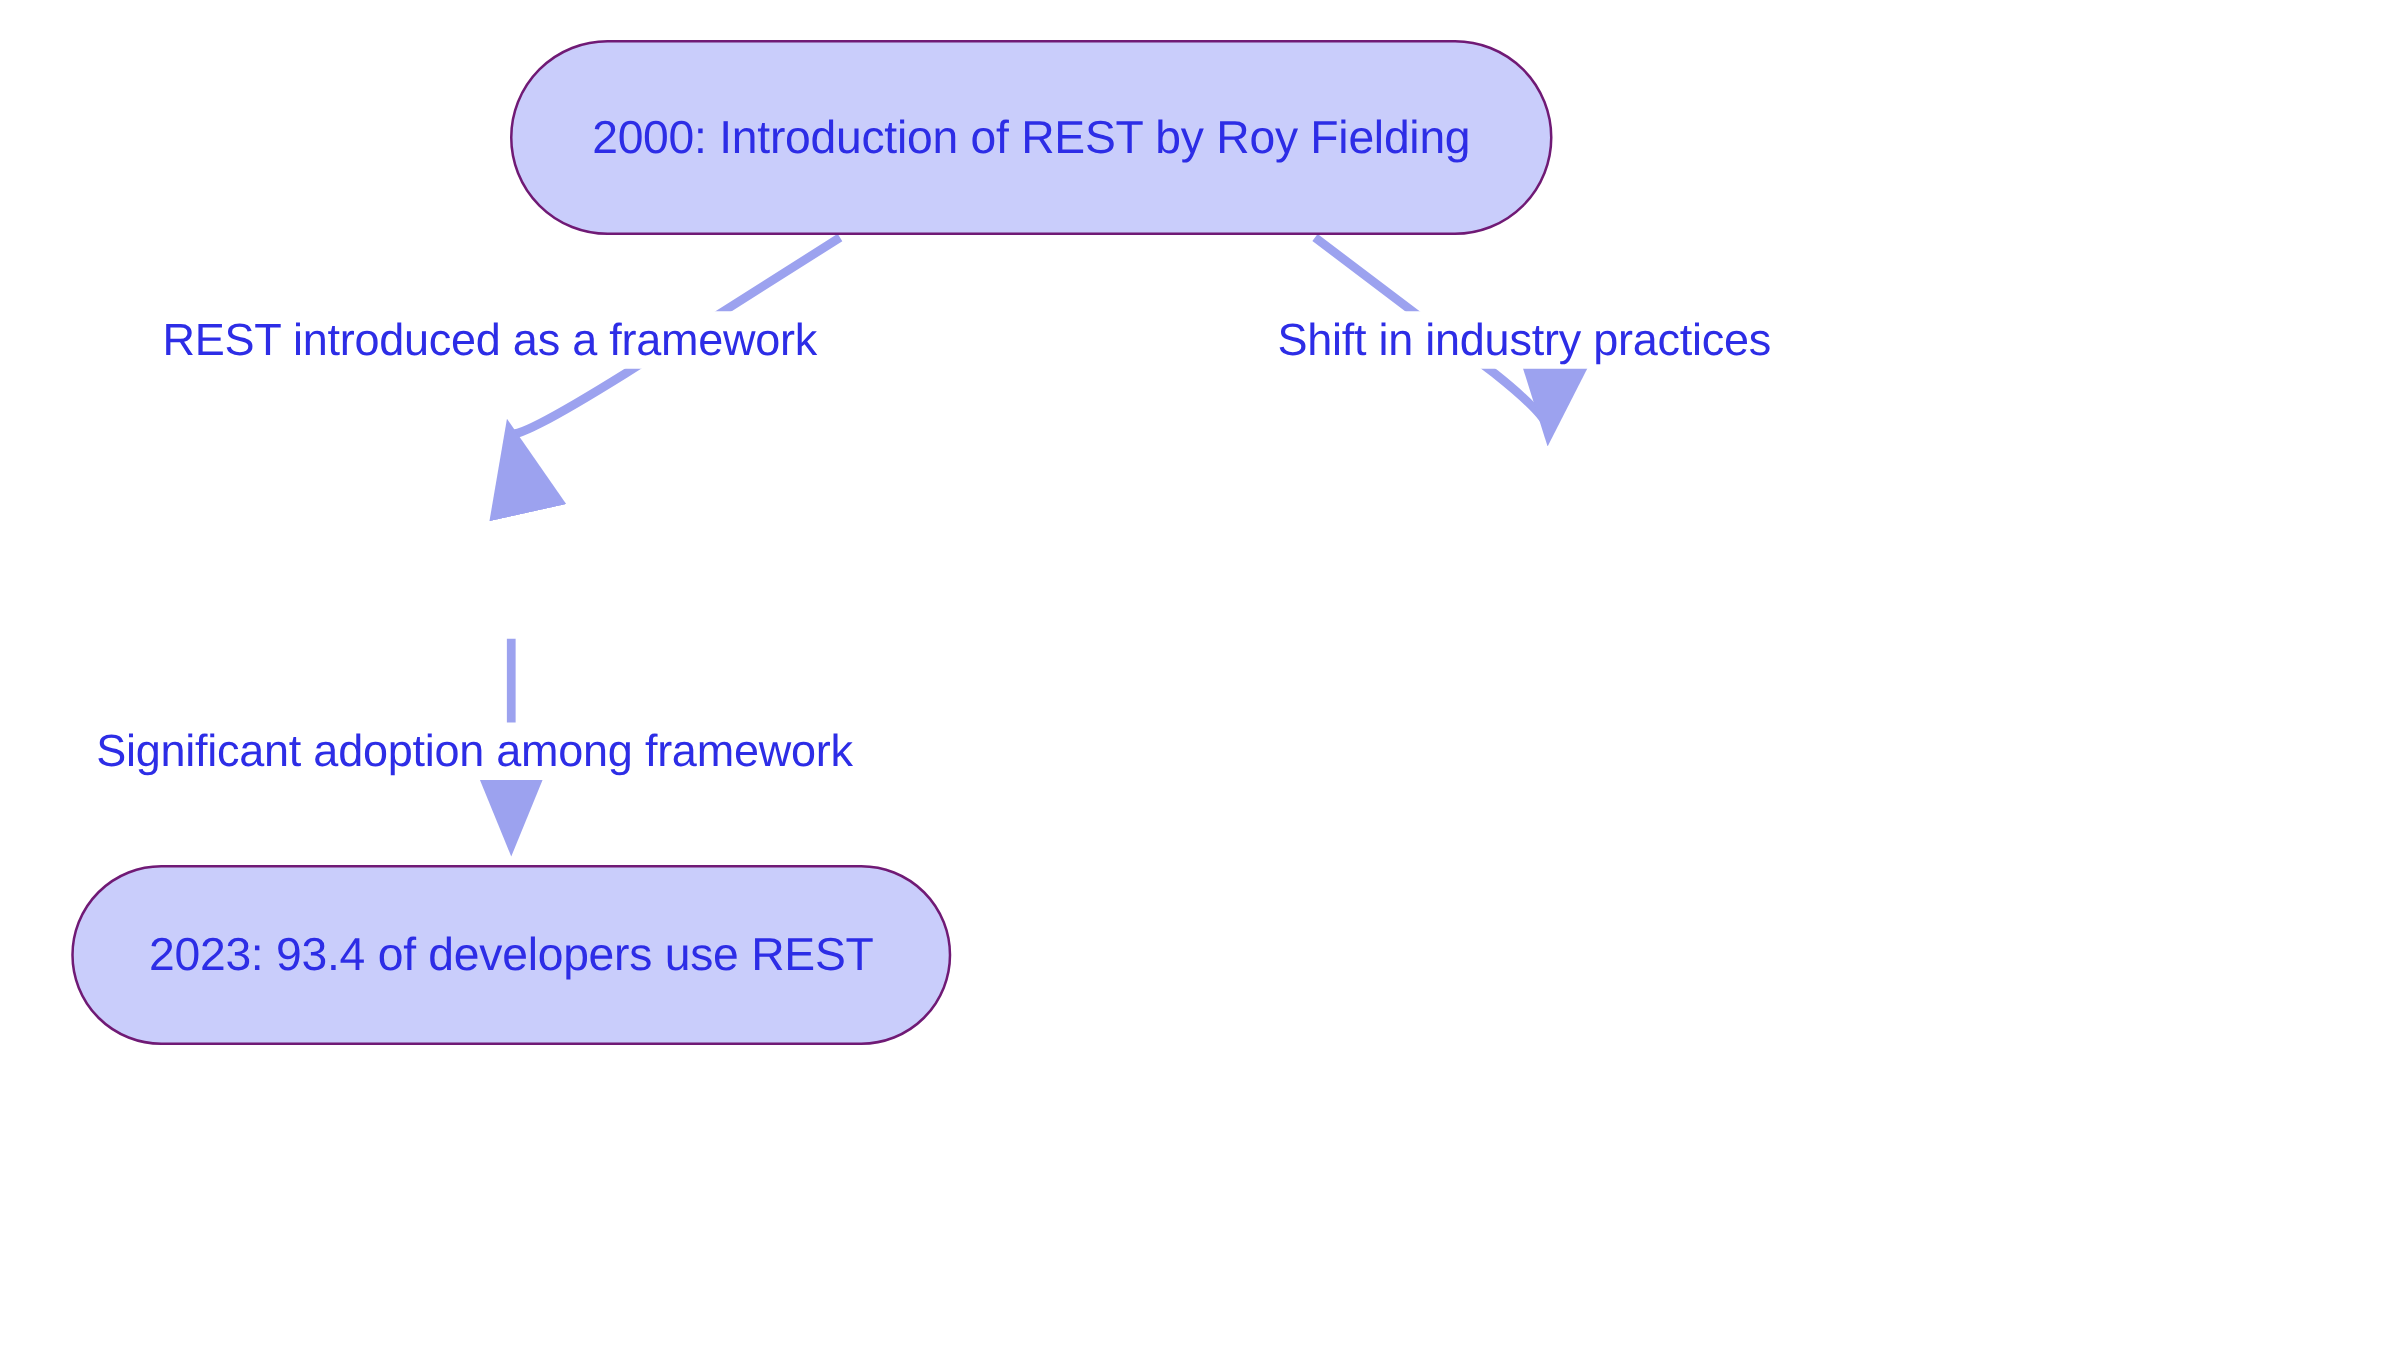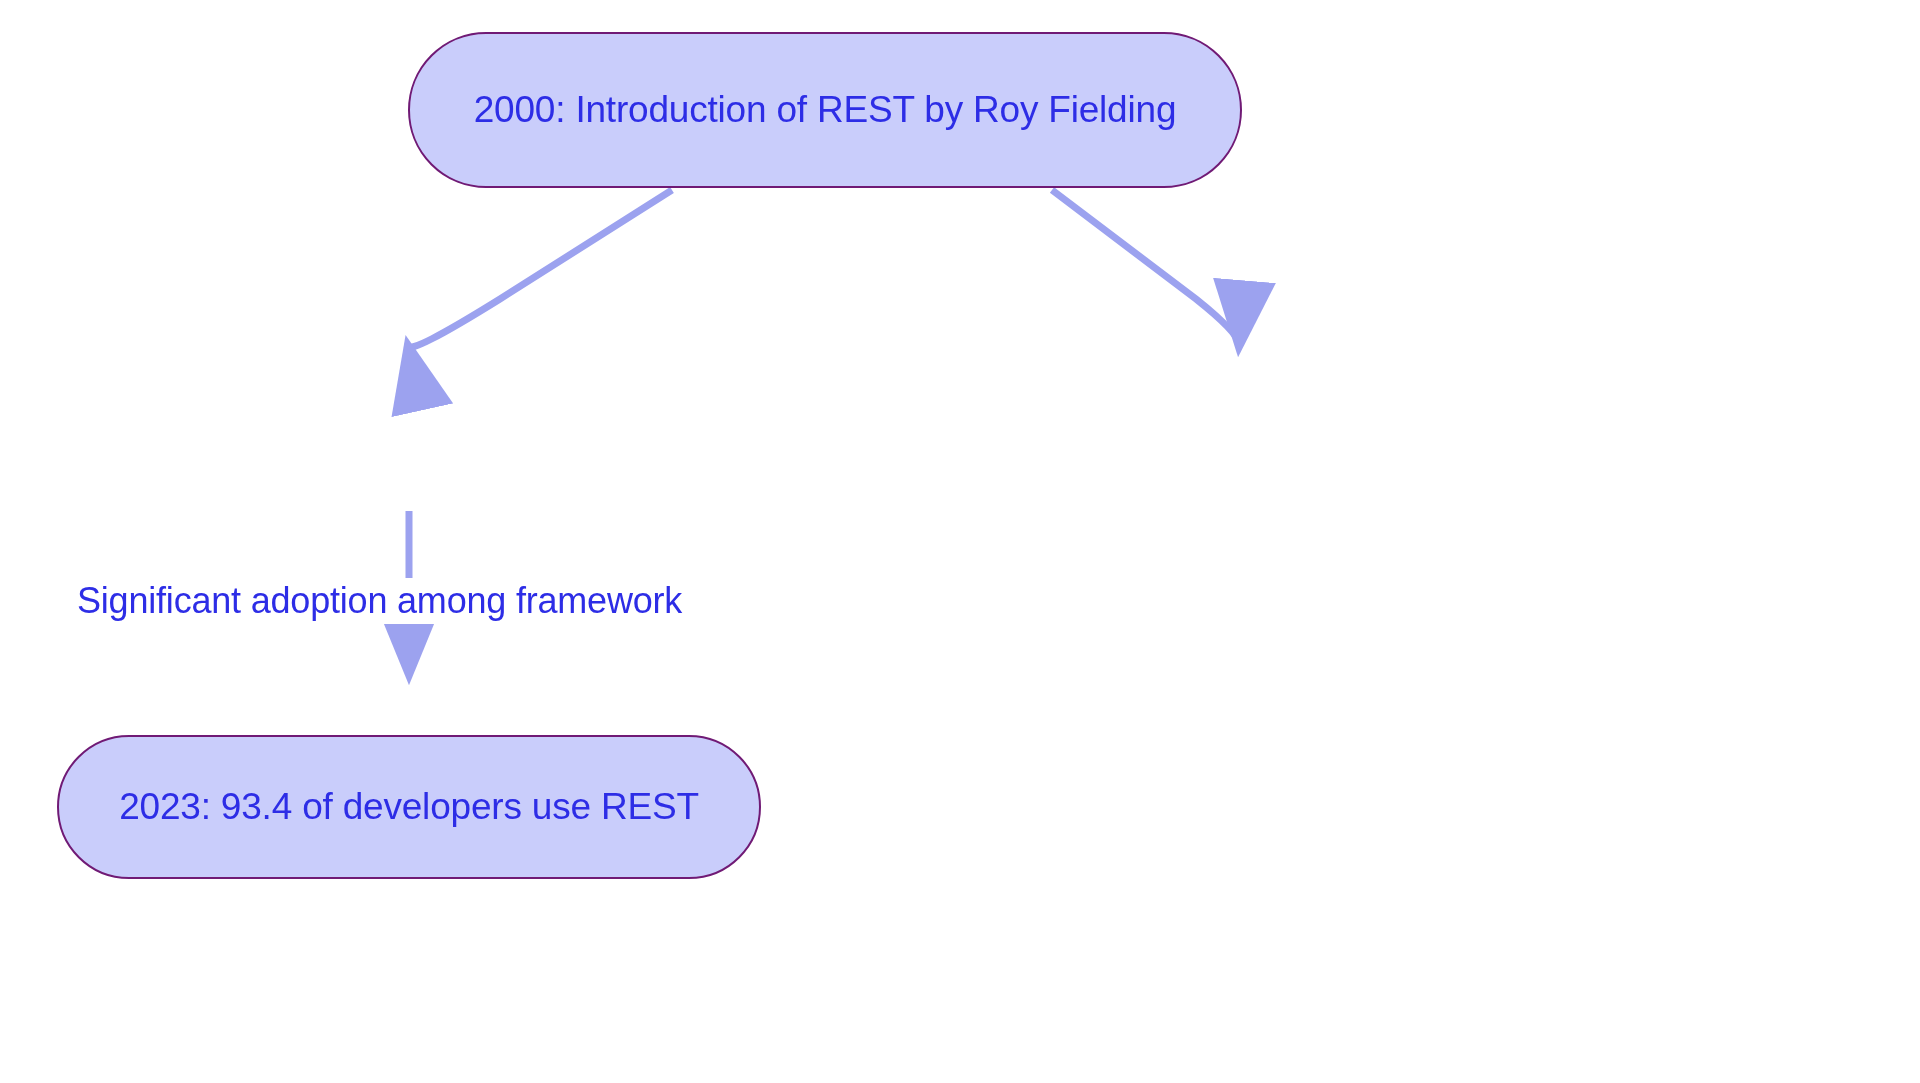--- a/index.html
+++ b/index.html
@@ -50,21 +50,21 @@
     white-space: nowrap;
     background: #ffffff;
     padding: 2px 6px;
     line-height: 1.18;
   }
 
   
   #node-root      { left: 408px;  top: 32px;  width: 834px; height: 156px; }
   #node-rest-api  { left: 20px;   top: 365px; width: 776px; height: 144px; }
   #node-soap      { left: 930px;  top: 365px; width: 616px; height: 144px; }
-  #node-adoption  { left: 57px;   top: 692px; width: 704px; height: 144px; margin-top: 43px; }
+  #node-adoption  { left: 57px;   top: 692px; width: 704px; height: 144px; }
 
   
   #edge-label-framework { left: 124px;  top: 249px; }
   #edge-label-industry  { left: 1016px; top: 249px; }
   #edge-label-adoption  { left: 71px;   top: 578px; }
 </style>
 </head>
 <body>
 
 <div id="canvas">
@@ -86,17 +86,19 @@
   <div class="node" id="node-root">
     <span class="node-label">2000: Introduction of REST by Roy Fielding</span>
   </div>
 
 
 
   <div class="node" id="node-adoption">
     <span class="node-label">2023: 93.4 of developers use REST</span>
   </div>
 
+  <div class="edge-label" id="edge-label-framework">REST introduced as a framework</div>
 
+  <div class="edge-label" id="edge-label-industry">Shift in industry practices</div>
 
   <div class="edge-label" id="edge-label-adoption">Significant adoption among framework</div>
 
 </div>
 
 </body></html>

